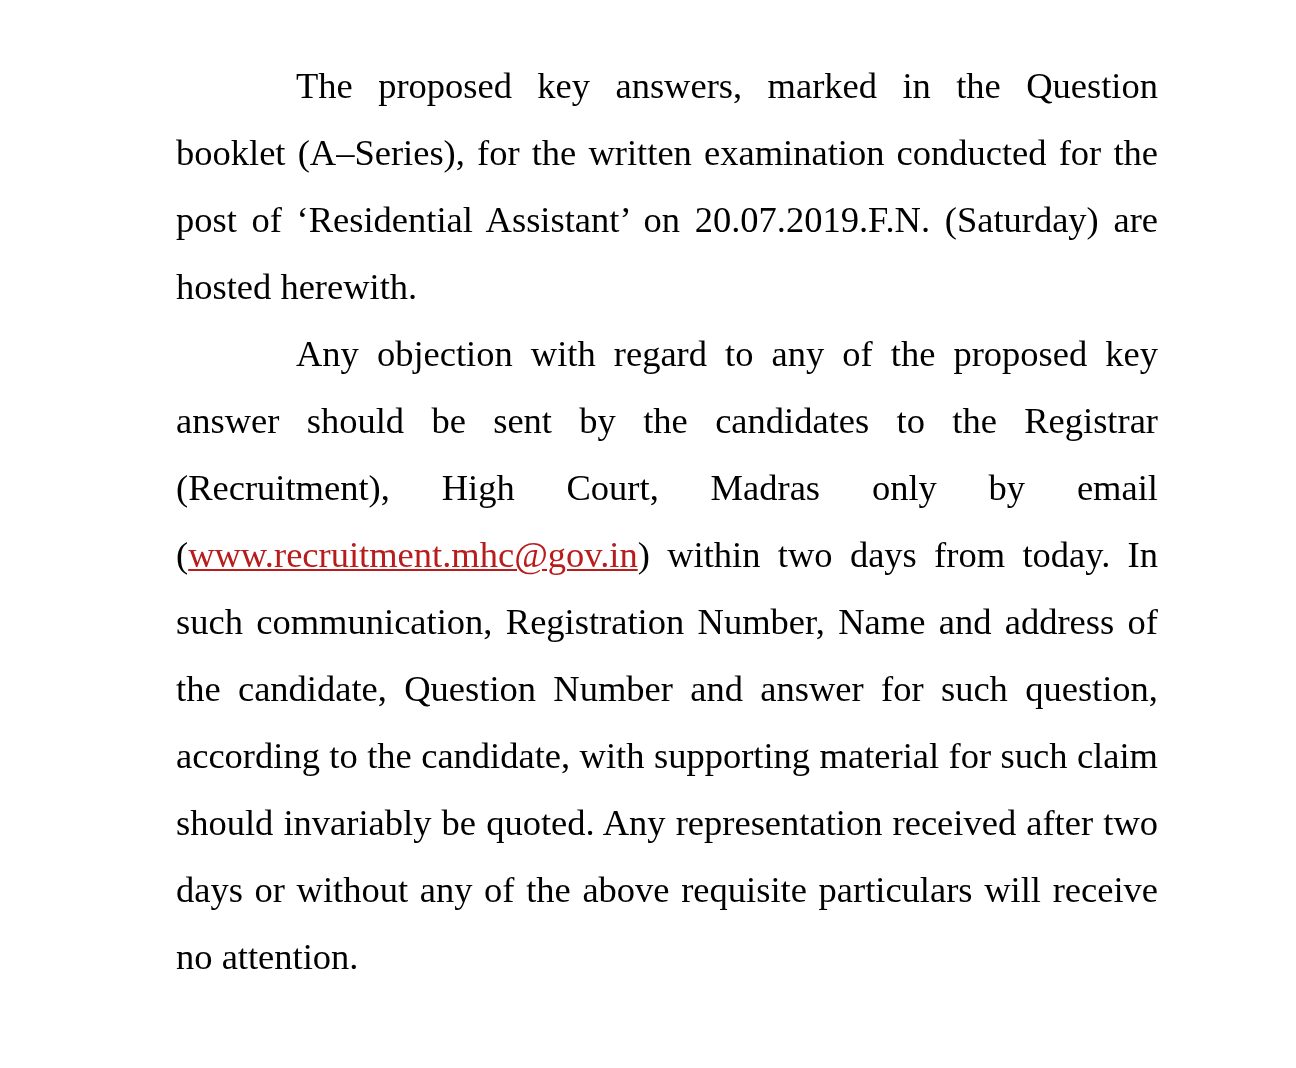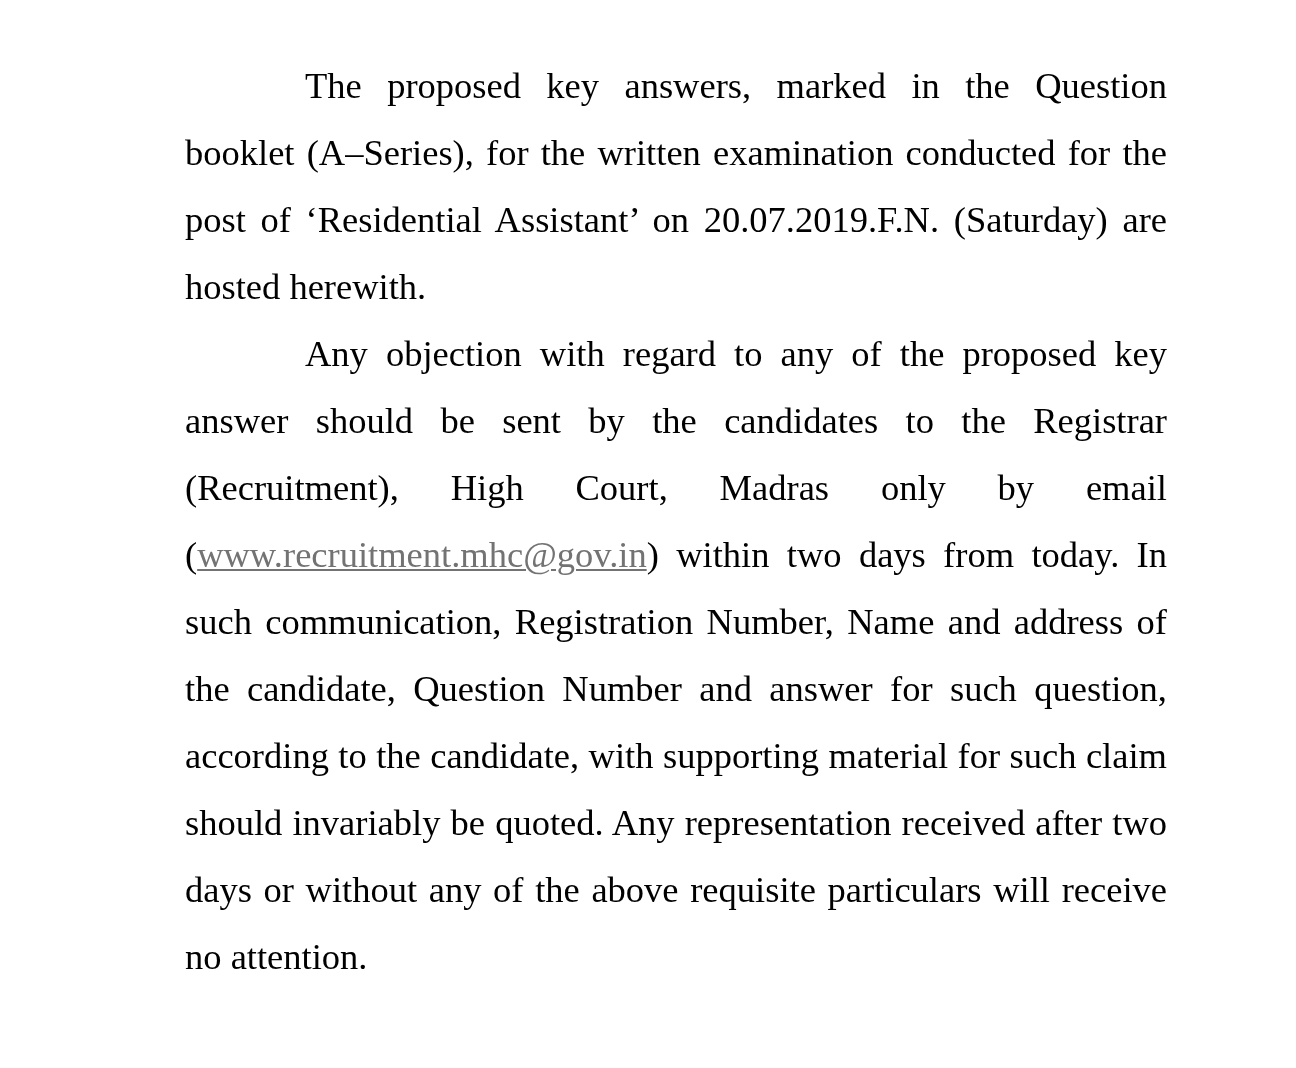--- a/index.html
+++ b/index.html
@@ -17,21 +17,21 @@
   }
   .page {
     position: relative;
     width: 1296px;
     height: 1068px;
     background: #ffffff;
     box-sizing: border-box;
   }
   .doc-body {
     position: absolute;
-    left: 185px;
+    left: 176px;
     top: 52px;
     width: 982px;
   }
   .para {
     margin: 0;
     padding: 0;
     font-size: 36.5px;
     line-height: 67px;
     text-align: justify;
     text-justify: inter-word;
@@ -39,21 +39,21 @@
     color: #000000;
     letter-spacing: 0px;
     word-spacing: 0px;
     hyphens: none;
   }
   
   .para:last-child {
     margin-bottom: 0;
   }
   .link {
-    color: #737373;
+    color: #b91c1c;
     text-decoration: underline;
     text-decoration-thickness: 2px;
     text-underline-offset: 2px;
   }
 </style>
 </head>
 <body>
 
 <div class="page">
   <div class="doc-body">

